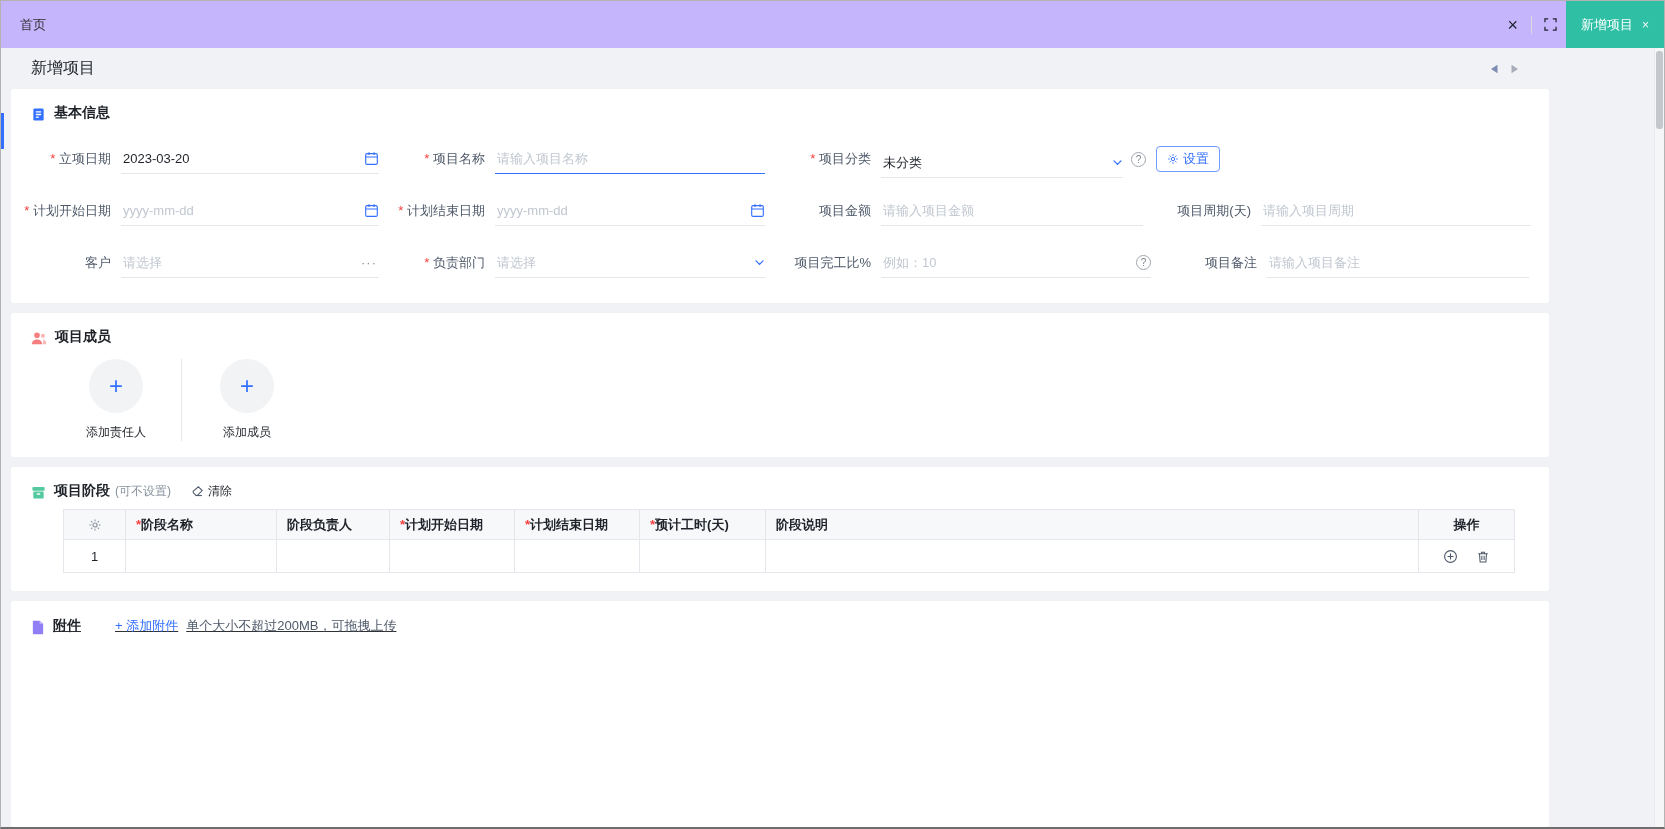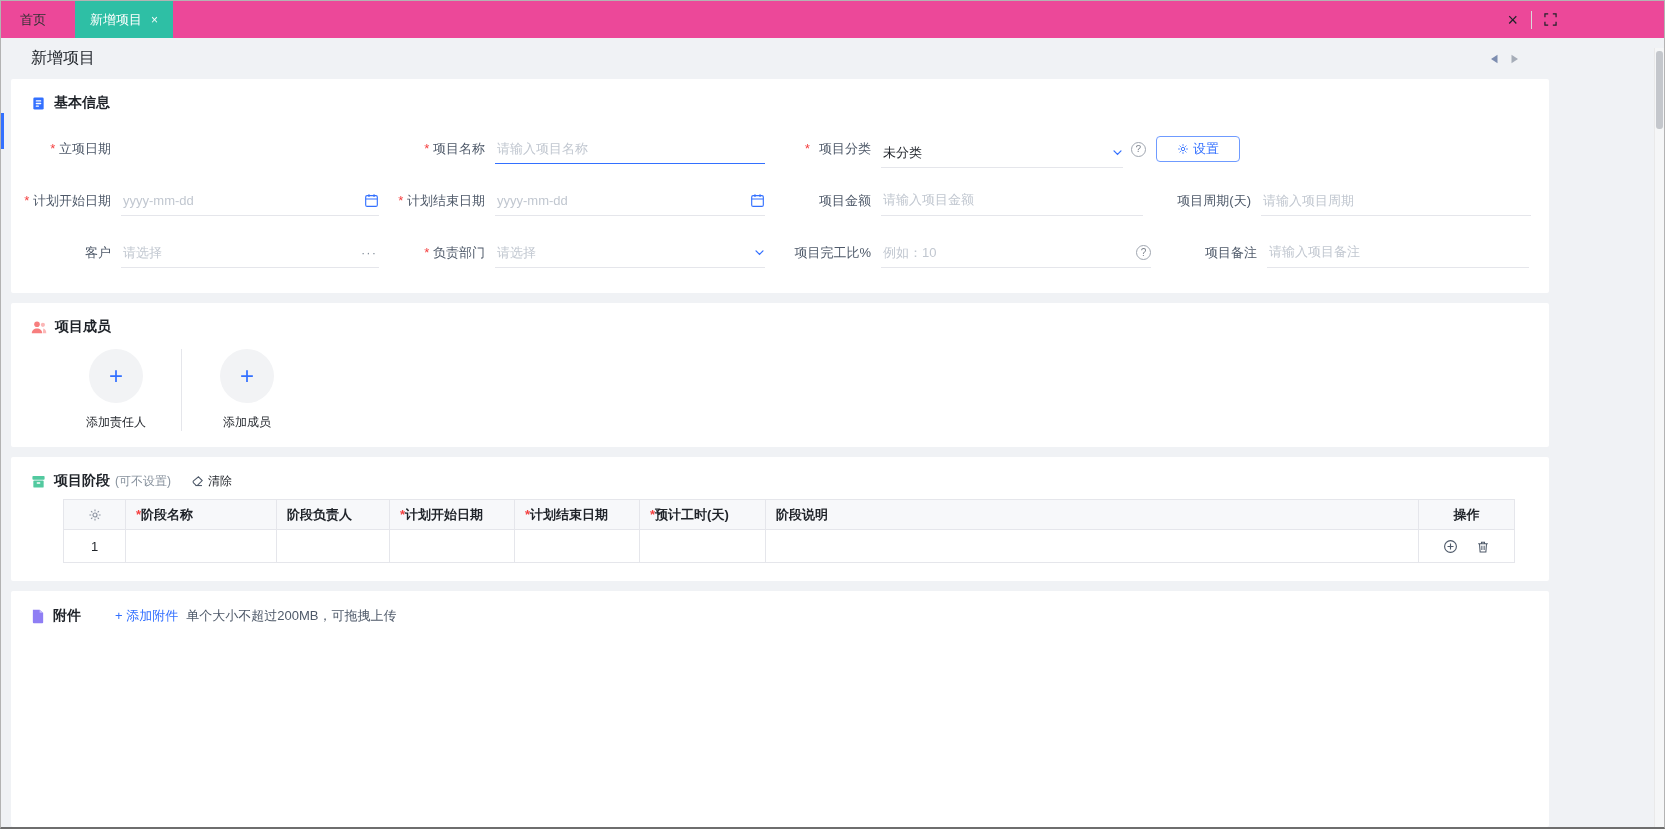--- a/index.html
+++ b/index.html
@@ -8,68 +8,68 @@
   --tab-active:#2ebfa5;
   --required:#f53f3f;
 }
 *{margin:0;padding:0;box-sizing:border-box;}
 body{width:1665px;height:829px;overflow:hidden;background:#fff;
      font-family:"Liberation Sans","DejaVu Sans",sans-serif;font-size:13px;color:#303133;}
 .app{width:1665px;height:829px;border:1px solid #b3b3b3;border-bottom:2px solid #6e6e6e;
      background:#f0f2f5;display:flex;flex-direction:column;position:relative;}
 
 
-.tabbar{height:37px;background:#ec4899;display:flex;align-items:stretch;flex-shrink:0;position:relative;}
+.tabbar{height:47px;background:#c4b5fd;display:flex;align-items:stretch;flex-shrink:0;position:relative;justify-content:space-between;}
 .tab-home{display:flex;align-items:center;padding:0 19px;cursor:pointer;color:#303133;}
 .tab-active{display:flex;align-items:center;gap:9px;padding:0 15px;margin-left:10px;
             background:var(--tab-active);color:#fff;cursor:pointer;}
 .tab-x{font-size:12px;line-height:1;opacity:.95;}
 .win-controls{position:absolute;right:95px;top:0;height:100%;display:flex;align-items:center;}
 .win-close{font-size:18px;color:#1f2329;padding:0 13px;cursor:pointer;line-height:1;}
 .win-divider{width:1px;height:18px;background:#d9d9d9;}
 .win-expand{padding:0 12px;cursor:pointer;display:flex;align-items:center;}
 
 
 .titlebar{height:41px;flex-shrink:0;display:flex;align-items:center;padding-left:30px;position:relative;}
 .page-title{font-size:16px;color:#1f2329;}
 .title-nav{position:absolute;right:145px;top:0;height:100%;display:flex;align-items:center;gap:13px;}
 .nav-btn{cursor:pointer;display:flex;align-items:center;}
 
 
 .content{flex:1;display:flex;flex-direction:column;gap:10px;padding:0 115px 0 10px;overflow:hidden;}
 .card{background:#fff;border-radius:2px;flex-shrink:0;}
 .card-attach{flex:1;}
-.sec-head{display:flex;align-items:center;gap:8px;padding:15px 20px 9px 20px;}
+.sec-head{display:flex;align-items:flex-end;gap:8px;padding:15px 20px 9px 20px;}
 .sec-icon{display:flex;align-items:center;}
 .sec-title{font-size:14px;font-weight:bold;color:#1f2329;}
 
 
 .form{padding:2px 18px 14px 12px;}
 .form-row{display:flex;align-items:center;height:52px;}
 .field{display:flex;align-items:center;min-width:0;}
 .f1{width:356px;}
 .f2{width:368px;margin-left:18px;}
 .f3{width:368px;margin-left:18px;}
-.f4{flex:1;margin-left:18px;font-family:Liberation Mono, monospace;}
+.f4{flex:1;margin-left:18px;}
 .lbl{width:88px;flex-shrink:0;text-align:right;margin-right:10px;color:#4e5969;white-space:nowrap;}
 .req::before{content:"* ";color:var(--required);}
 .ctrl{flex:1;display:flex;align-items:center;height:30px;border-bottom:1px solid #e5e6eb;min-width:0;}
 .ctrl input{flex:1;min-width:0;border:none;outline:none;background:transparent;
             font-size:13px;color:#1f2329;font-family:inherit;padding:0 2px;}
 .ctrl input::placeholder{color:#c1c7d0;}
 .ctrl.focus{border-bottom-color:var(--accent);}
 .ctrl-fixed{flex:0 0 262px;}
 .ctrl-select{flex:0 0 242px;margin-top:8px;}
 .sel-value{flex:1;color:#1f2329;padding:0 2px;}
 .tail{flex-shrink:0;display:flex;align-items:center;margin-left:4px;cursor:pointer;}
 .more-dots{color:#86909c;letter-spacing:1px;cursor:pointer;padding:0 2px;flex-shrink:0;}
 .help-circle{width:15px;height:15px;border:1px solid #a0a6b0;border-radius:50%;color:#7d838d;
              font-size:10px;display:inline-flex;align-items:center;justify-content:center;
              margin-left:8px;flex-shrink:0;cursor:pointer;}
-.settings-btn{display:inline-flex;align-items:center;gap:4px;margin-left:10px;height:26px;padding:0 20px;
+.settings-btn{display:inline-flex;align-items:center;gap:4px;margin-left:10px;height:26px;padding:0 10px;
               border:1px solid #6f9bff;border-radius:4px;background:#fff;color:var(--accent);
               font-size:13px;cursor:pointer;flex-shrink:0;font-family:inherit;}
 
 
 .members-body{display:flex;align-items:stretch;padding:4px 0 16px 40px;}
 .member-add{width:130px;display:flex;flex-direction:column;align-items:center;gap:11px;cursor:pointer;}
 .member-circle{width:54px;height:54px;border-radius:50%;background:#f2f3f5;display:flex;
                align-items:center;justify-content:center;font-size:24px;color:var(--accent);font-weight:300;}
 .member-label{font-size:12px;color:#1f2329;}
 .v-divider{width:1px;background:#e5e6eb;}
@@ -80,21 +80,21 @@
 .stage-table{border-collapse:collapse;table-layout:fixed;width:1451px;margin:0 16px 18px 52px;}
 .stage-table th,.stage-table td{border:1px solid #e5e6eb;overflow:hidden;}
 .stage-table th{background:#f7f8fa;height:30px;font-size:13px;font-weight:bold;color:#1f2329;
                 text-align:left;padding:0 10px;}
 .stage-table td{background:#fff;height:33px;font-size:13px;color:#1f2329;padding:0 10px;}
 .stage-table .center{text-align:center;padding:0;}
 .th-req::before{content:"*";color:var(--required);}
 .action-icon{display:inline-flex;vertical-align:middle;margin:0 7px;cursor:pointer;}
 
 
-.attach-head{padding:16px 20px;}
+.attach-head{padding:16px 20px;text-decoration:underline;}
 .add-attach{margin-left:26px;font-size:13px;color:var(--accent);cursor:pointer;}
 .attach-hint{font-size:13px;color:#4e5969;}
 
 
 .left-accent{position:absolute;left:0;top:112px;width:3px;height:36px;background:var(--accent);}
 .scrollbar{position:absolute;top:47px;right:0;bottom:0;width:10px;background:#f5f6f7;border-left:1px solid #e9e9e9;}
 .scroll-thumb{position:absolute;top:3px;left:1px;width:7px;height:78px;background:#c4c7cc;border-radius:3px;cursor:pointer;}
 </style>
 </head>
 <body>
@@ -147,20 +147,29 @@
             </svg>
         </span>
         <span class="sec-title">基本信息</span>
       </div>
 
       <div class="form">
 
         <div class="form-row">
           <div class="field f1">
             <span class="lbl req">立项日期</span>
+            <div class="ctrl">
+              <input type="text" value="2023-03-20" style="">
+              <span class="tail">
+                <svg width="15" height="15" viewBox="0 0 16 16" fill="none" stroke="#3370ff" stroke-width="1.2">
+                    <rect x="1.8" y="2.8" width="12.4" height="11.4" rx="1.5"></rect>
+                    <path d="M1.8 6.4h12.4M5.3 1.3v3M10.7 1.3v3"></path>
+                  </svg>
+              </span>
+            </div>
           </div>
           <div class="field f3">
             <span class="lbl req">项目名称</span>
             <div class="ctrl focus">
               <input type="text" placeholder="请输入项目名称" style="">
             </div>
           </div>
           <div class="field f4">
             <span class="lbl req">项目分类</span>
             <div class="ctrl ctrl-select">

